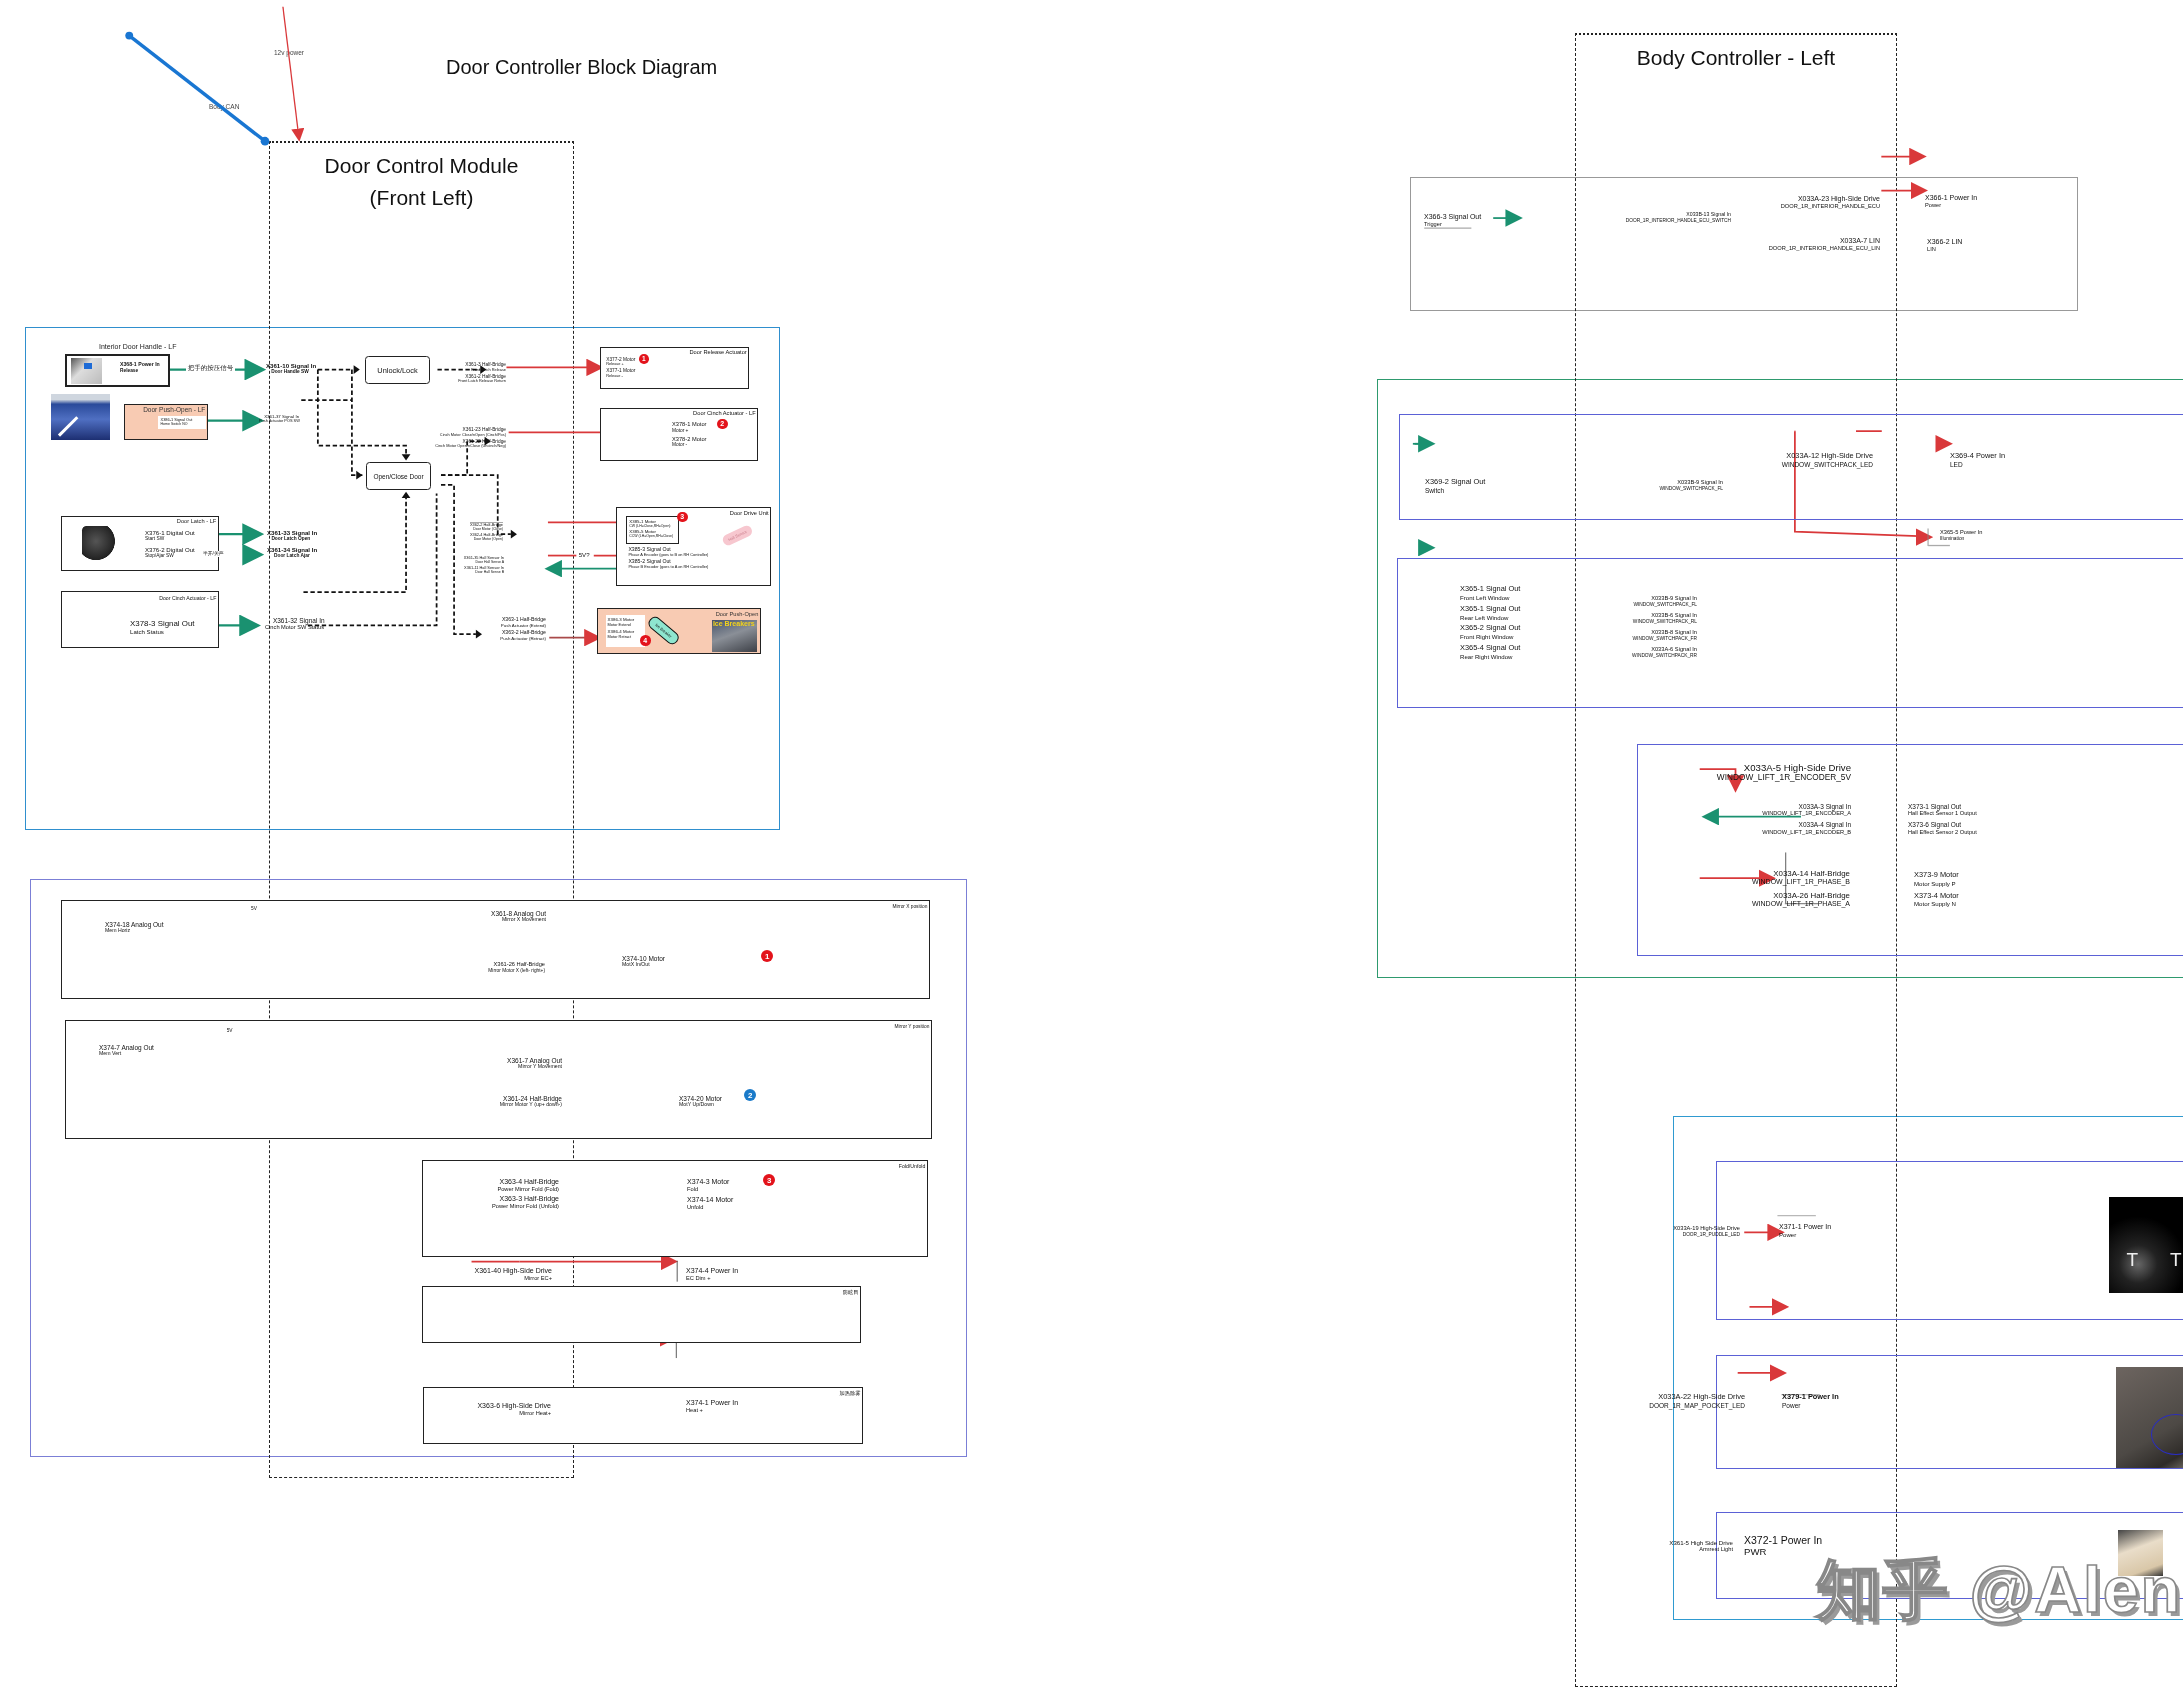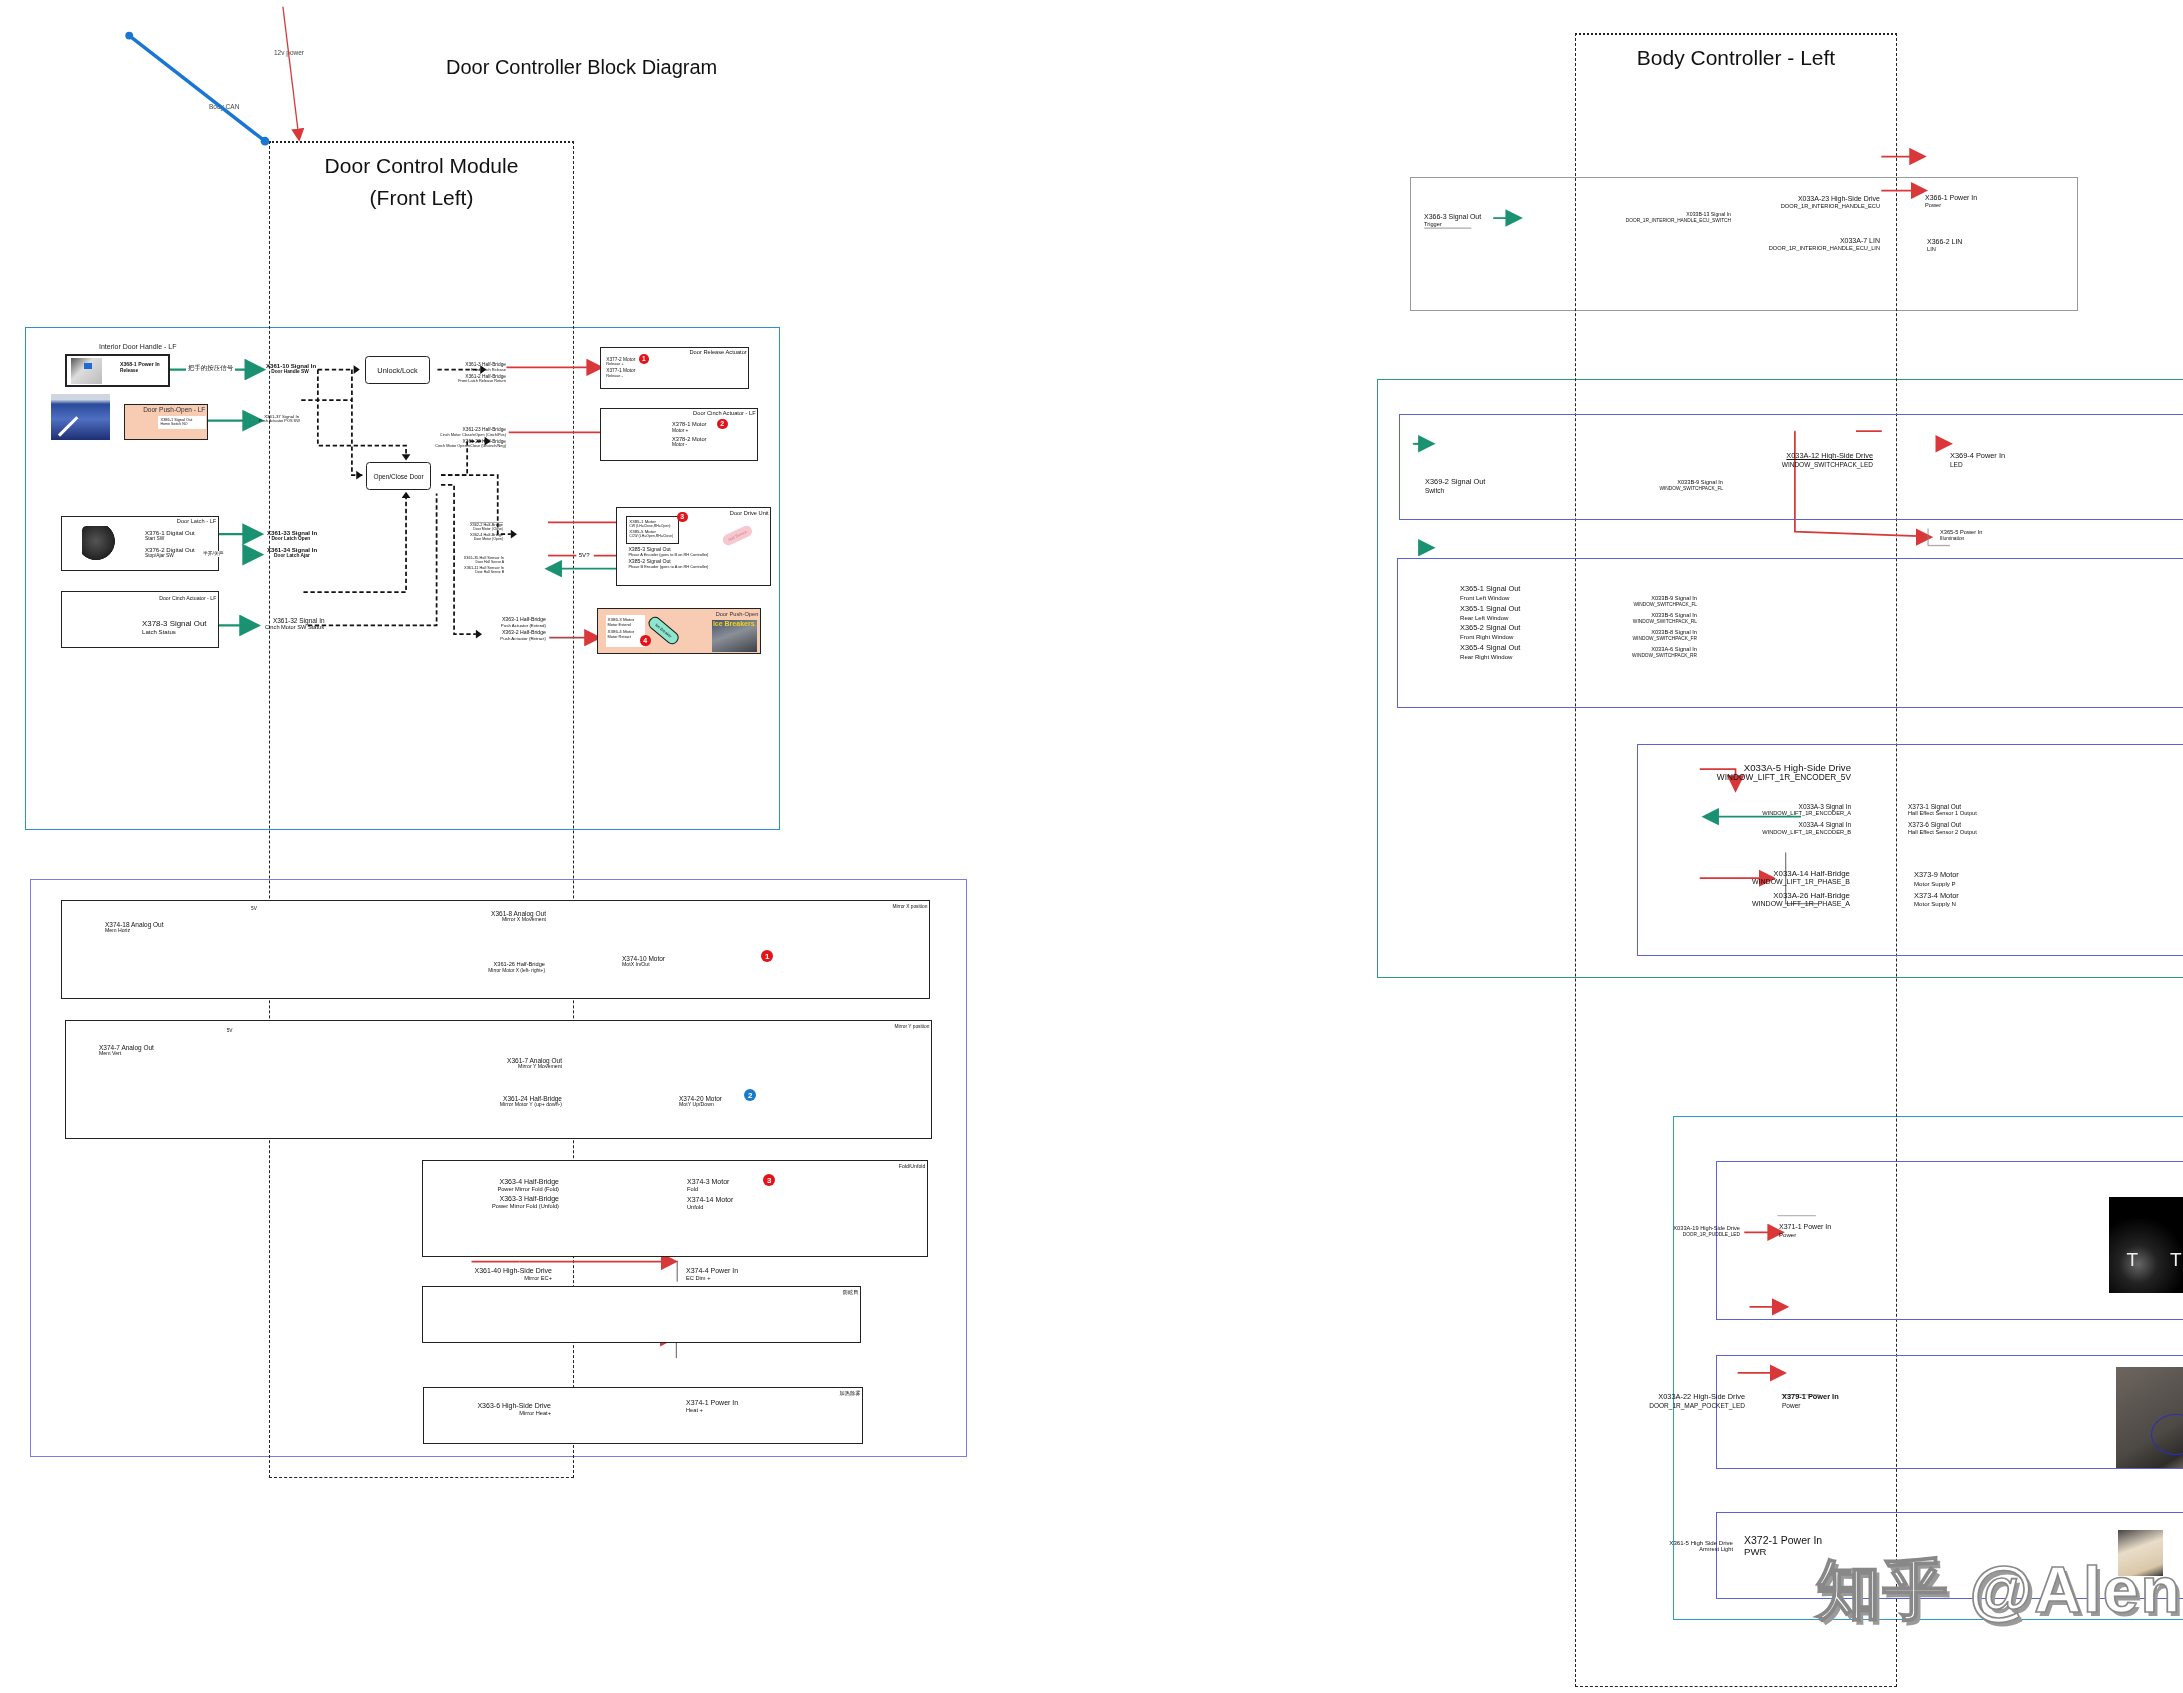--- a/index.html
+++ b/index.html
@@ -180,21 +180,21 @@
   </div>
   <div class="txt" style="left:83px;top:29px;">
     <div style="font-size:6.1px;">X376-2 Digital Out</div>
     <div style="font-size:4.8px;">Stop/Ajar SW</div>
   </div>
 </div>
 <div class="txt" style="left:203px;top:551px;font-size:4.8px;background:#fff;">半开/关严</div>
 
 <div class="box blk" style="left:61px;top:591px;width:158px;height:57px;border-width:1.7px;">
   <div class="txt r" style="right:1.7px;top:4.4px;font-size:5.2px;">Door Cinch Actuator - LF</div>
-  <div class="txt" style="left:68px;top:27px;margin-left:12px;">
+  <div class="txt" style="left:68px;top:27px;">
     <div style="font-size:7.9px;">X378-3 Signal Out</div>
     <div style="font-size:6.1px;">Latch Status</div>
   </div>
 </div>
 
 <div class="txt" style="left:266px;top:362px;">
   <div style="font-size:6.1px;font-weight:bold;">X361-10 Signal In</div>
   <div style="font-size:4.8px;font-weight:bold;padding-left:5.2px;">Door Handle SW</div>
 </div>
 <div class="txt" style="left:259px;top:414px;">
@@ -411,21 +411,21 @@
   <div style="font-size:7px;">X366-3 Signal Out</div>
   <div style="font-size:5.7px;">Trigger</div>
 </div>
 <div class="txt r" style="right:621px;top:212px;">
   <div style="font-size:5.2px;">X033B-13 Signal In</div>
   <div style="font-size:4.8px;">DOOR_1R_INTERIOR_HANDLE_ECU_SWITCH</div>
 </div>
 
 <div class="box" style="left:1399px;top:414px;width:834px;height:106px;border:1.3px solid #5b61d6;"></div>
 <div class="txt r" style="right:479px;top:454px;top:452px;">
-  <div style="font-size:7.4px;text-decoration:underline;">X033A-12 High-Side Drive</div>
+  <div style="font-size:7.4px;">X033A-12 High-Side Drive</div>
   <div style="font-size:6.5px;">WINDOW_SWITCHPACK_LED</div>
 </div>
 <div class="txt" style="left:1950px;top:452px;">
   <div style="font-size:7.4px;">X369-4 Power In</div>
   <div style="font-size:6.5px;">LED</div>
 </div>
 <div class="txt" style="left:1425px;top:478px;">
   <div style="font-size:7.4px;">X369-2 Signal Out</div>
   <div style="font-size:6.5px;">Switch</div>
 </div>

